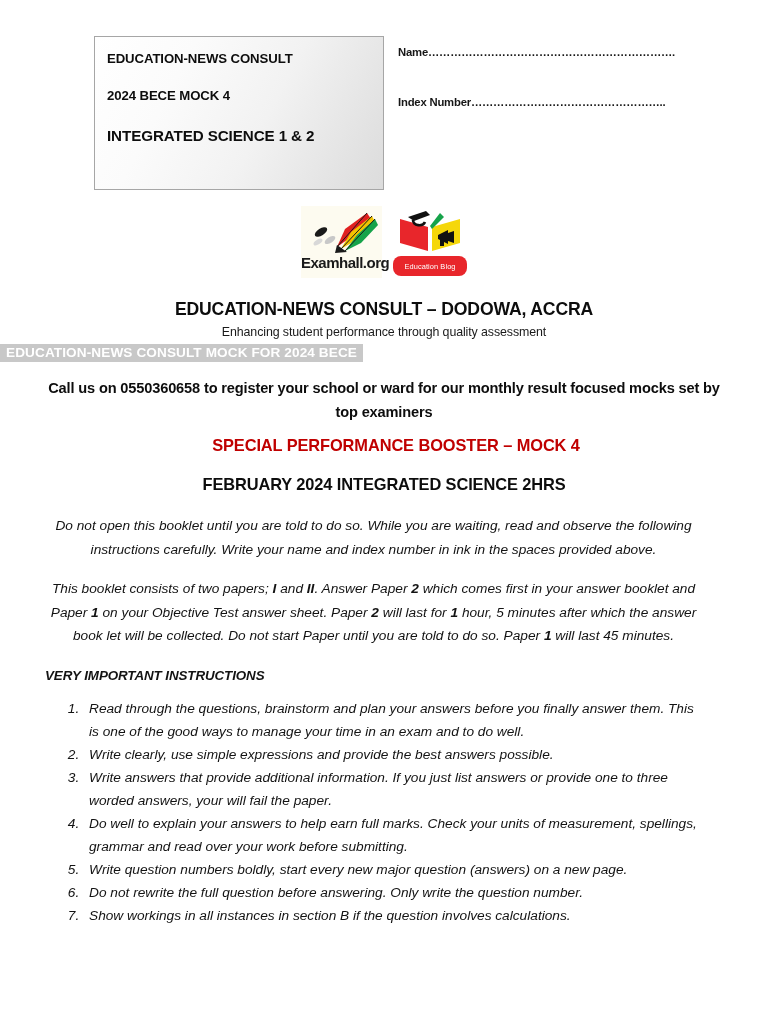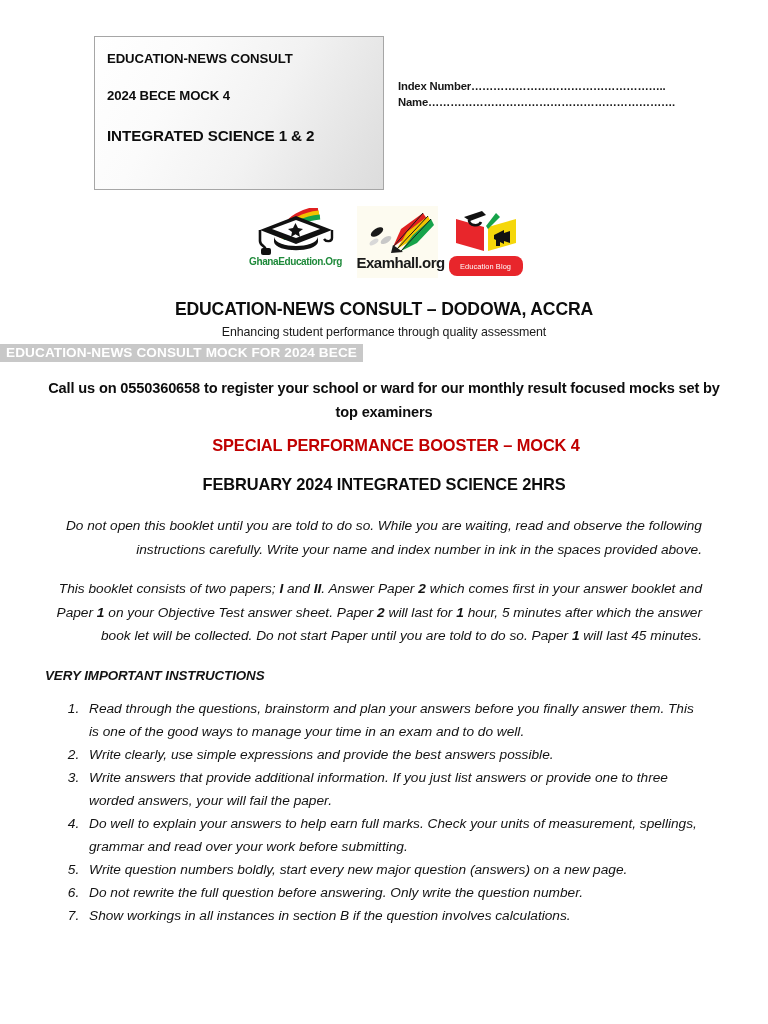--- a/index.html
+++ b/index.html
@@ -220,21 +220,21 @@
   .body-text {
     position: absolute;
     left: 45px;
     top: 514px;
     width: 657px;
     font-size: 13.7px;
     font-style: italic;
     color: #131313;
     line-height: 23.5px;
   }
-  .body-text p { margin: 0 0 16px 0; text-align: right; }
+  .body-text p { margin: 0 0 16px 0; text-align: center; }
   .body-text b { font-weight: bold; }
 
   .vii-heading {
     font-style: italic;
     font-weight: bold;
     font-size: 13.4px;
     margin: 0 0 10px 0;
     letter-spacing: -0.1px;
   }
 
@@ -260,49 +260,28 @@
 
   <div class="header-row">
 
     <div class="title-box">
       <div class="tb-line tb-1">EDUCATION-NEWS CONSULT</div>
       <div class="tb-line tb-2">2024 BECE MOCK 4</div>
       <div class="tb-line tb-3">INTEGRATED SCIENCE 1 &amp; 2</div>
     </div>
 
     <div class="name-fields">
+      <div class="nf-line nf-1">Name………………………………………………………….</div>
       <div class="nf-line nf-2">Index Number……………………………………………..</div>
-      <div class="nf-line nf-1">Name………………………………………………………….</div>
     </div>
 
   </div>
 
   <div class="logos">
 
-    <div class="logo logo-ghana">
-      <svg class="art" viewBox="0 0 100 48">
-
-        <path d="M36 30 C38 8 62 2 72 1" fill="none" stroke="#e02020" stroke-width="5"></path>
-        <path d="M38 31 C40 12 62 6 73 5" fill="none" stroke="#f2c300" stroke-width="5"></path>
-        <path d="M40 32 C42 16 62 10 74 9" fill="none" stroke="#16a34a" stroke-width="5"></path>
-
-        <path d="M14 22 L50 8 L86 22 L50 36 Z" fill="#111111"></path>
-        <path d="M26 21 L50 12 L74 21 L50 30 Z" fill="#ffffff"></path>
-
-        <path d="M47 20 l2.5 -5 l2.5 5 l5 1 l-4 3 l1 5 l-4.5 -2.8 l-4.5 2.8 l1 -5 l-4 -3 z" fill="#111111"></path>
-
-        <path d="M28 29 C30 41 70 41 72 29 L72 34 C70 45 30 45 28 34 Z" fill="#111111"></path>
-
-        <path d="M86 22 L86 30 C86 34 80 34 78 31" fill="none" stroke="#111111" stroke-width="2.4"></path>
-
-        <path d="M14 22 L14 33 C14 38 20 38 20 42" fill="none" stroke="#111111" stroke-width="2.6"></path>
-        <rect x="15" y="40" width="10" height="7" rx="2" fill="#111111"></rect>
-      </svg>
-      <div class="cap-label">GhanaEducation.Org</div>
-    </div>
 
     <div class="logo logo-exam">
       <svg class="art" viewBox="0 0 74 46">
 
         <ellipse cx="16" cy="23" rx="7" ry="3.4" fill="#1a1a1a" transform="rotate(-32 16 23)"></ellipse>
         <ellipse cx="25" cy="31" rx="6" ry="3" fill="#c8c8c8" transform="rotate(-32 25 31)"></ellipse>
         <ellipse cx="13" cy="33" rx="5" ry="2.4" fill="#d8d8d8" transform="rotate(-32 13 33)"></ellipse>
 
         <path d="M32 38 L40 20 L62 4 L66 10 L46 28 Z" fill="#e02020"></path>
         <path d="M36 40 L46 23 L67 7 L70 13 L51 31 Z" fill="#f2c300"></path>

